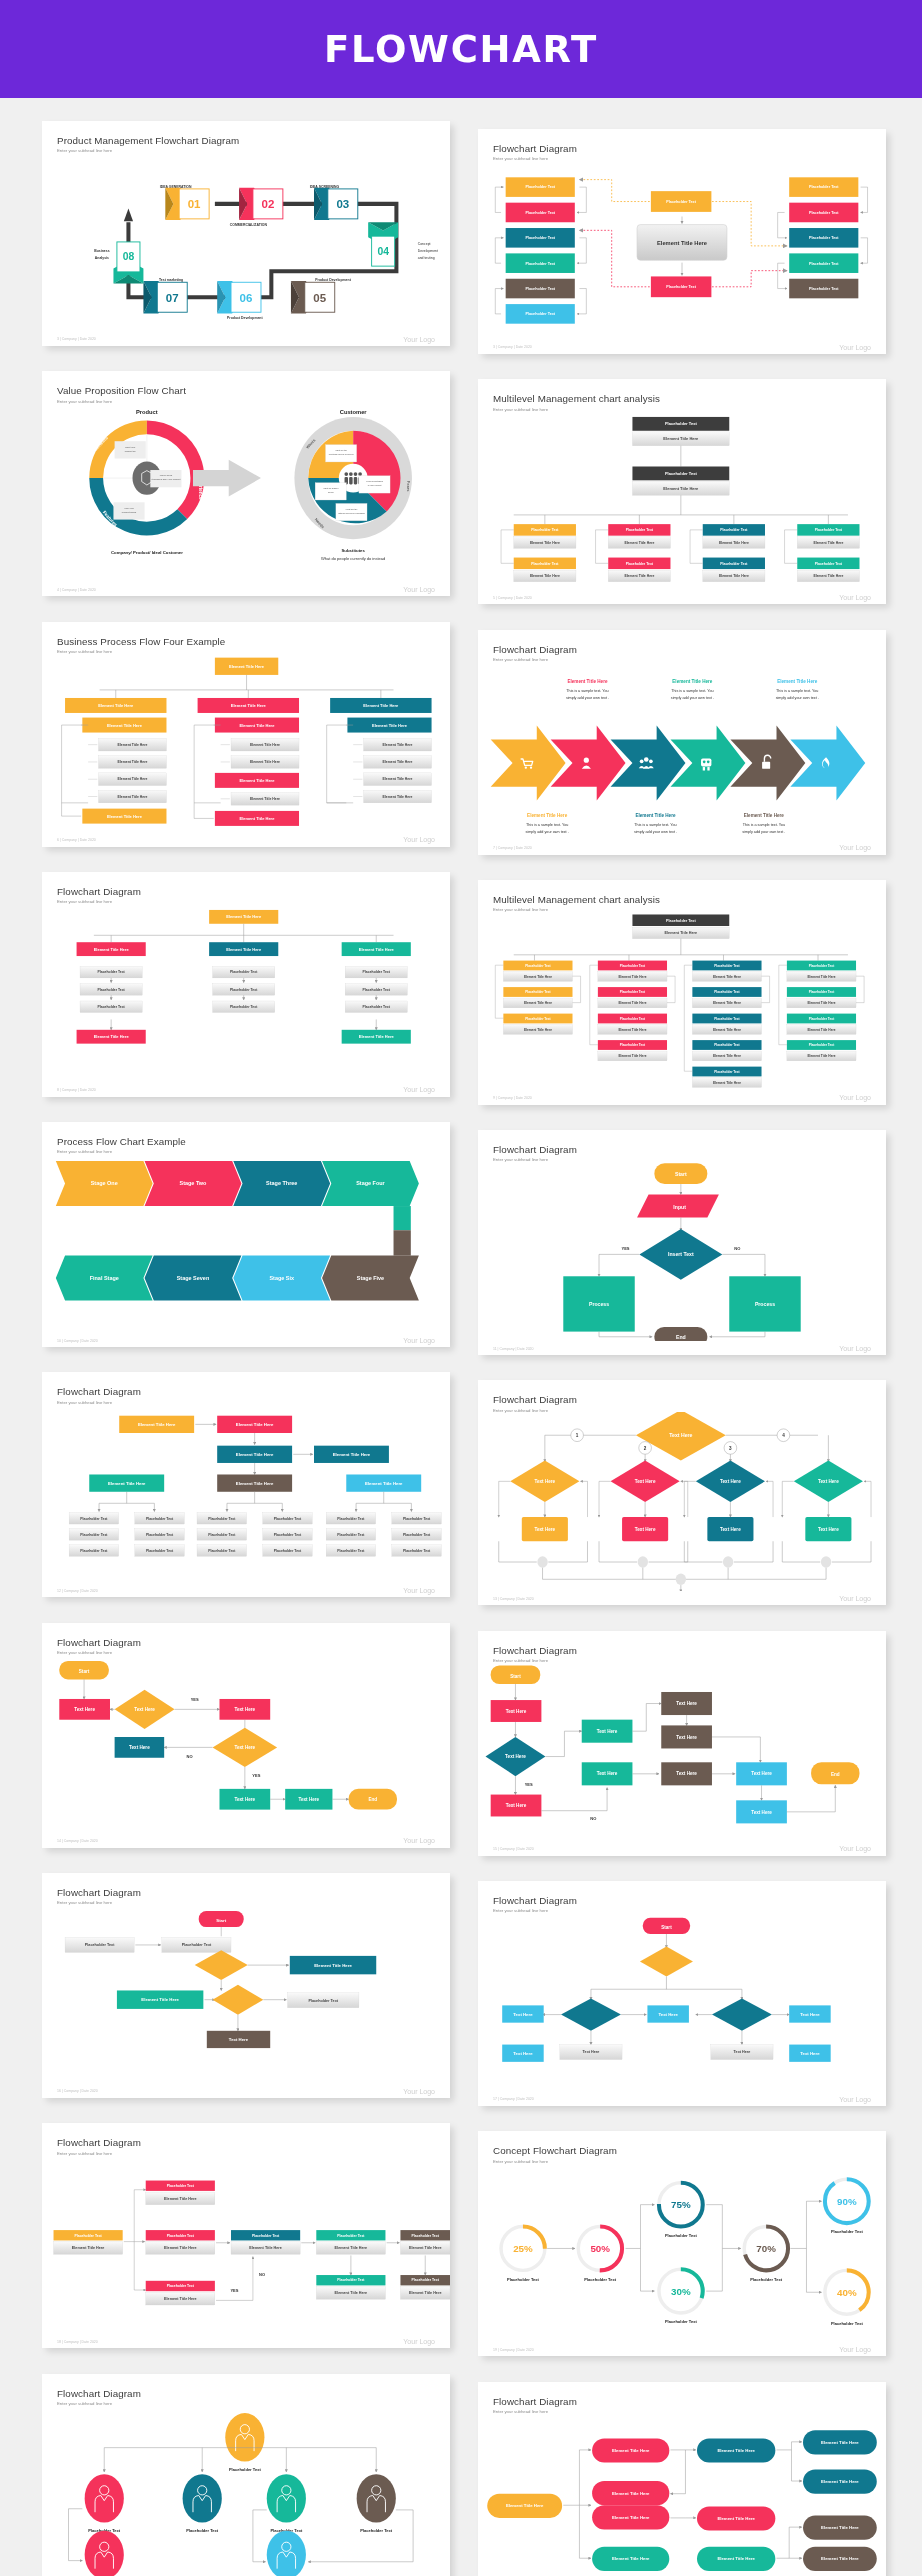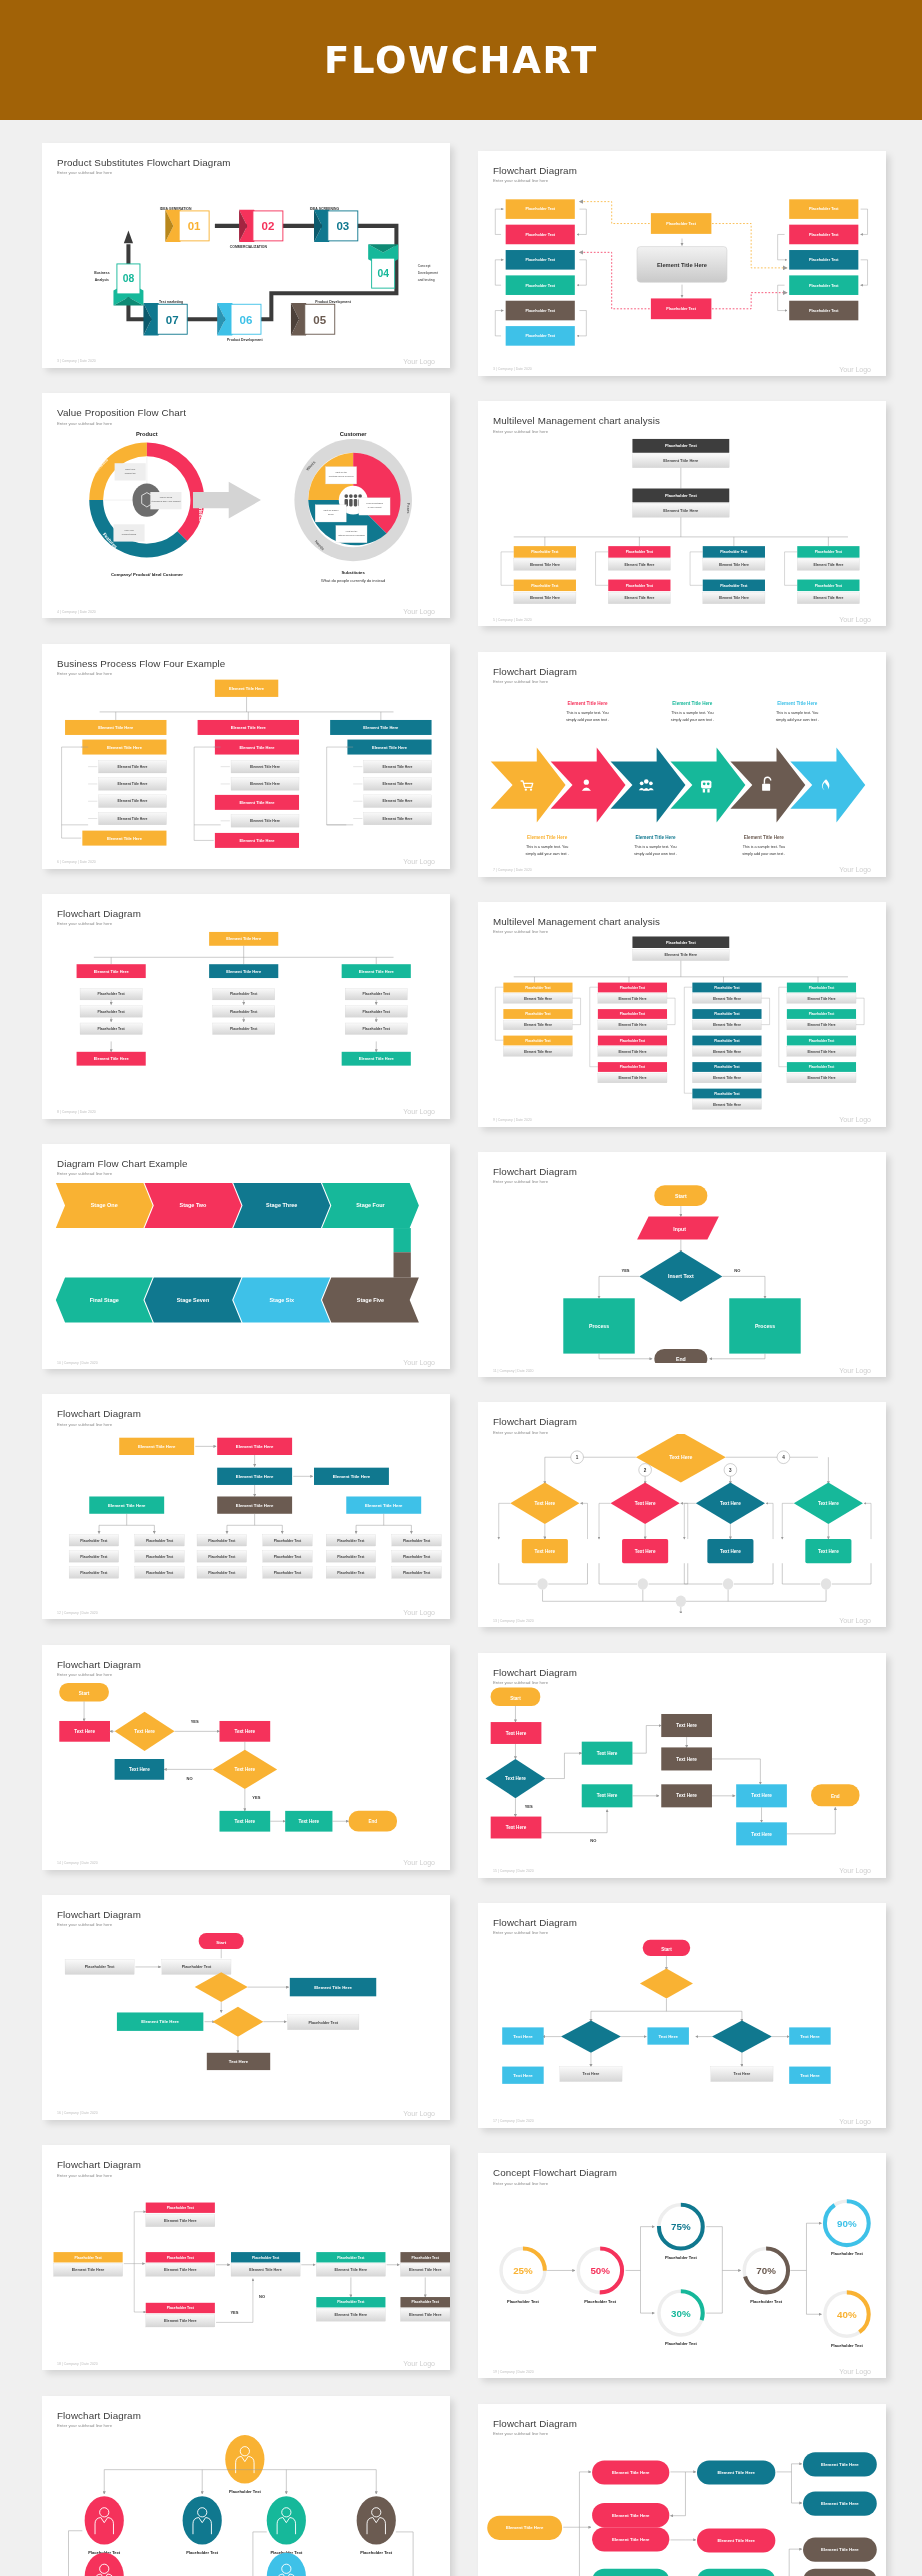--- a/index.html
+++ b/index.html
@@ -2,21 +2,21 @@
 <html style="font-size:9.2px"><head>
 <meta charset="utf-8">
 <style>
   * { box-sizing: border-box; margin:0; padding:0; }
   body {
     width:922px; background:#f0f0f0;
     font-family:"Liberation Sans", sans-serif;
     -webkit-font-smoothing:antialiased;
   }
   .page-header{
-    height:120px; background:#a16207; display:flex;
+    height:98px; background:#6d28d9; display:flex;
     align-items:center; justify-content:center;
   }
   .page-header h1{
     color:#fff; font-size:37px; font-weight:bold;
     letter-spacing:1.7px; font-family:"DejaVu Sans", sans-serif;
   }
   .grid{
     display:grid; grid-template-columns:1fr 1fr;
     column-gap:28px; row-gap:0px;
     padding:23px 42px 35px 42px;
@@ -39,21 +39,21 @@
 </style>
 </head>
 <body>
 
 <div class="page-header">
   <h1>FLOWCHART</h1>
 </div>
 
 <div class="grid" id="grid">
     <div class="slide">
-      <div class="s-title">Product Substitutes Flowchart Diagram</div>
+      <div class="s-title">Product Management Flowchart Diagram</div>
       <div class="s-sub">Enter your subhead line here</div>
       <div class="canvas">
         <svg width="408" height="179" viewBox="0 0 708 310">
           <defs>
     <marker id="ah" markerWidth="6" markerHeight="6" refX="5" refY="3" orient="auto">
               <path d="M0,0 L6,3 L0,6 z" fill="#9a9a9a"></path>
             </marker>
     <linearGradient id="gg" x1="0" y1="0" x2="0" y2="1">
               <stop offset="0" stop-color="#fafafa"></stop>
               <stop offset="1" stop-color="#d6d6d6"></stop>
@@ -699,21 +699,21 @@
           <rect x="536" y="241" width="120" height="17" fill="url(#gg)" stroke="#cfcfcf" stroke-width=".4"></rect>
           <text class="tx" x="596" y="251.516" font-size="5.6" fill="#444" text-anchor="middle" font-weight="bold">Element Title Here</text>
           <path d="M536,92 L522,92 L522,230 L536,230" stroke="#9a9a9a" fill="none" stroke-width=".65"></path>
           <path d="M656,111 L670,111 L670,157 L656,157" stroke="#9a9a9a" fill="none" stroke-width=".65"></path>
         </svg>
       </div>
       <div class="s-foot">9  | Company | Date 2020</div>
       <div class="s-logo">Your Logo</div>
     </div>
     <div class="slide">
-      <div class="s-title">Diagram Flow Chart Example</div>
+      <div class="s-title">Process Flow Chart Example</div>
       <div class="s-sub">Enter your subhead line here</div>
       <div class="canvas">
         <svg width="408" height="179" viewBox="0 0 708 310">
           <defs>
     <marker id="ah" markerWidth="6" markerHeight="6" refX="5" refY="3" orient="auto">
               <path d="M0,0 L6,3 L0,6 z" fill="#9a9a9a"></path>
             </marker>
     <linearGradient id="gg" x1="0" y1="0" x2="0" y2="1">
               <stop offset="0" stop-color="#fafafa"></stop>
               <stop offset="1" stop-color="#d6d6d6"></stop>

